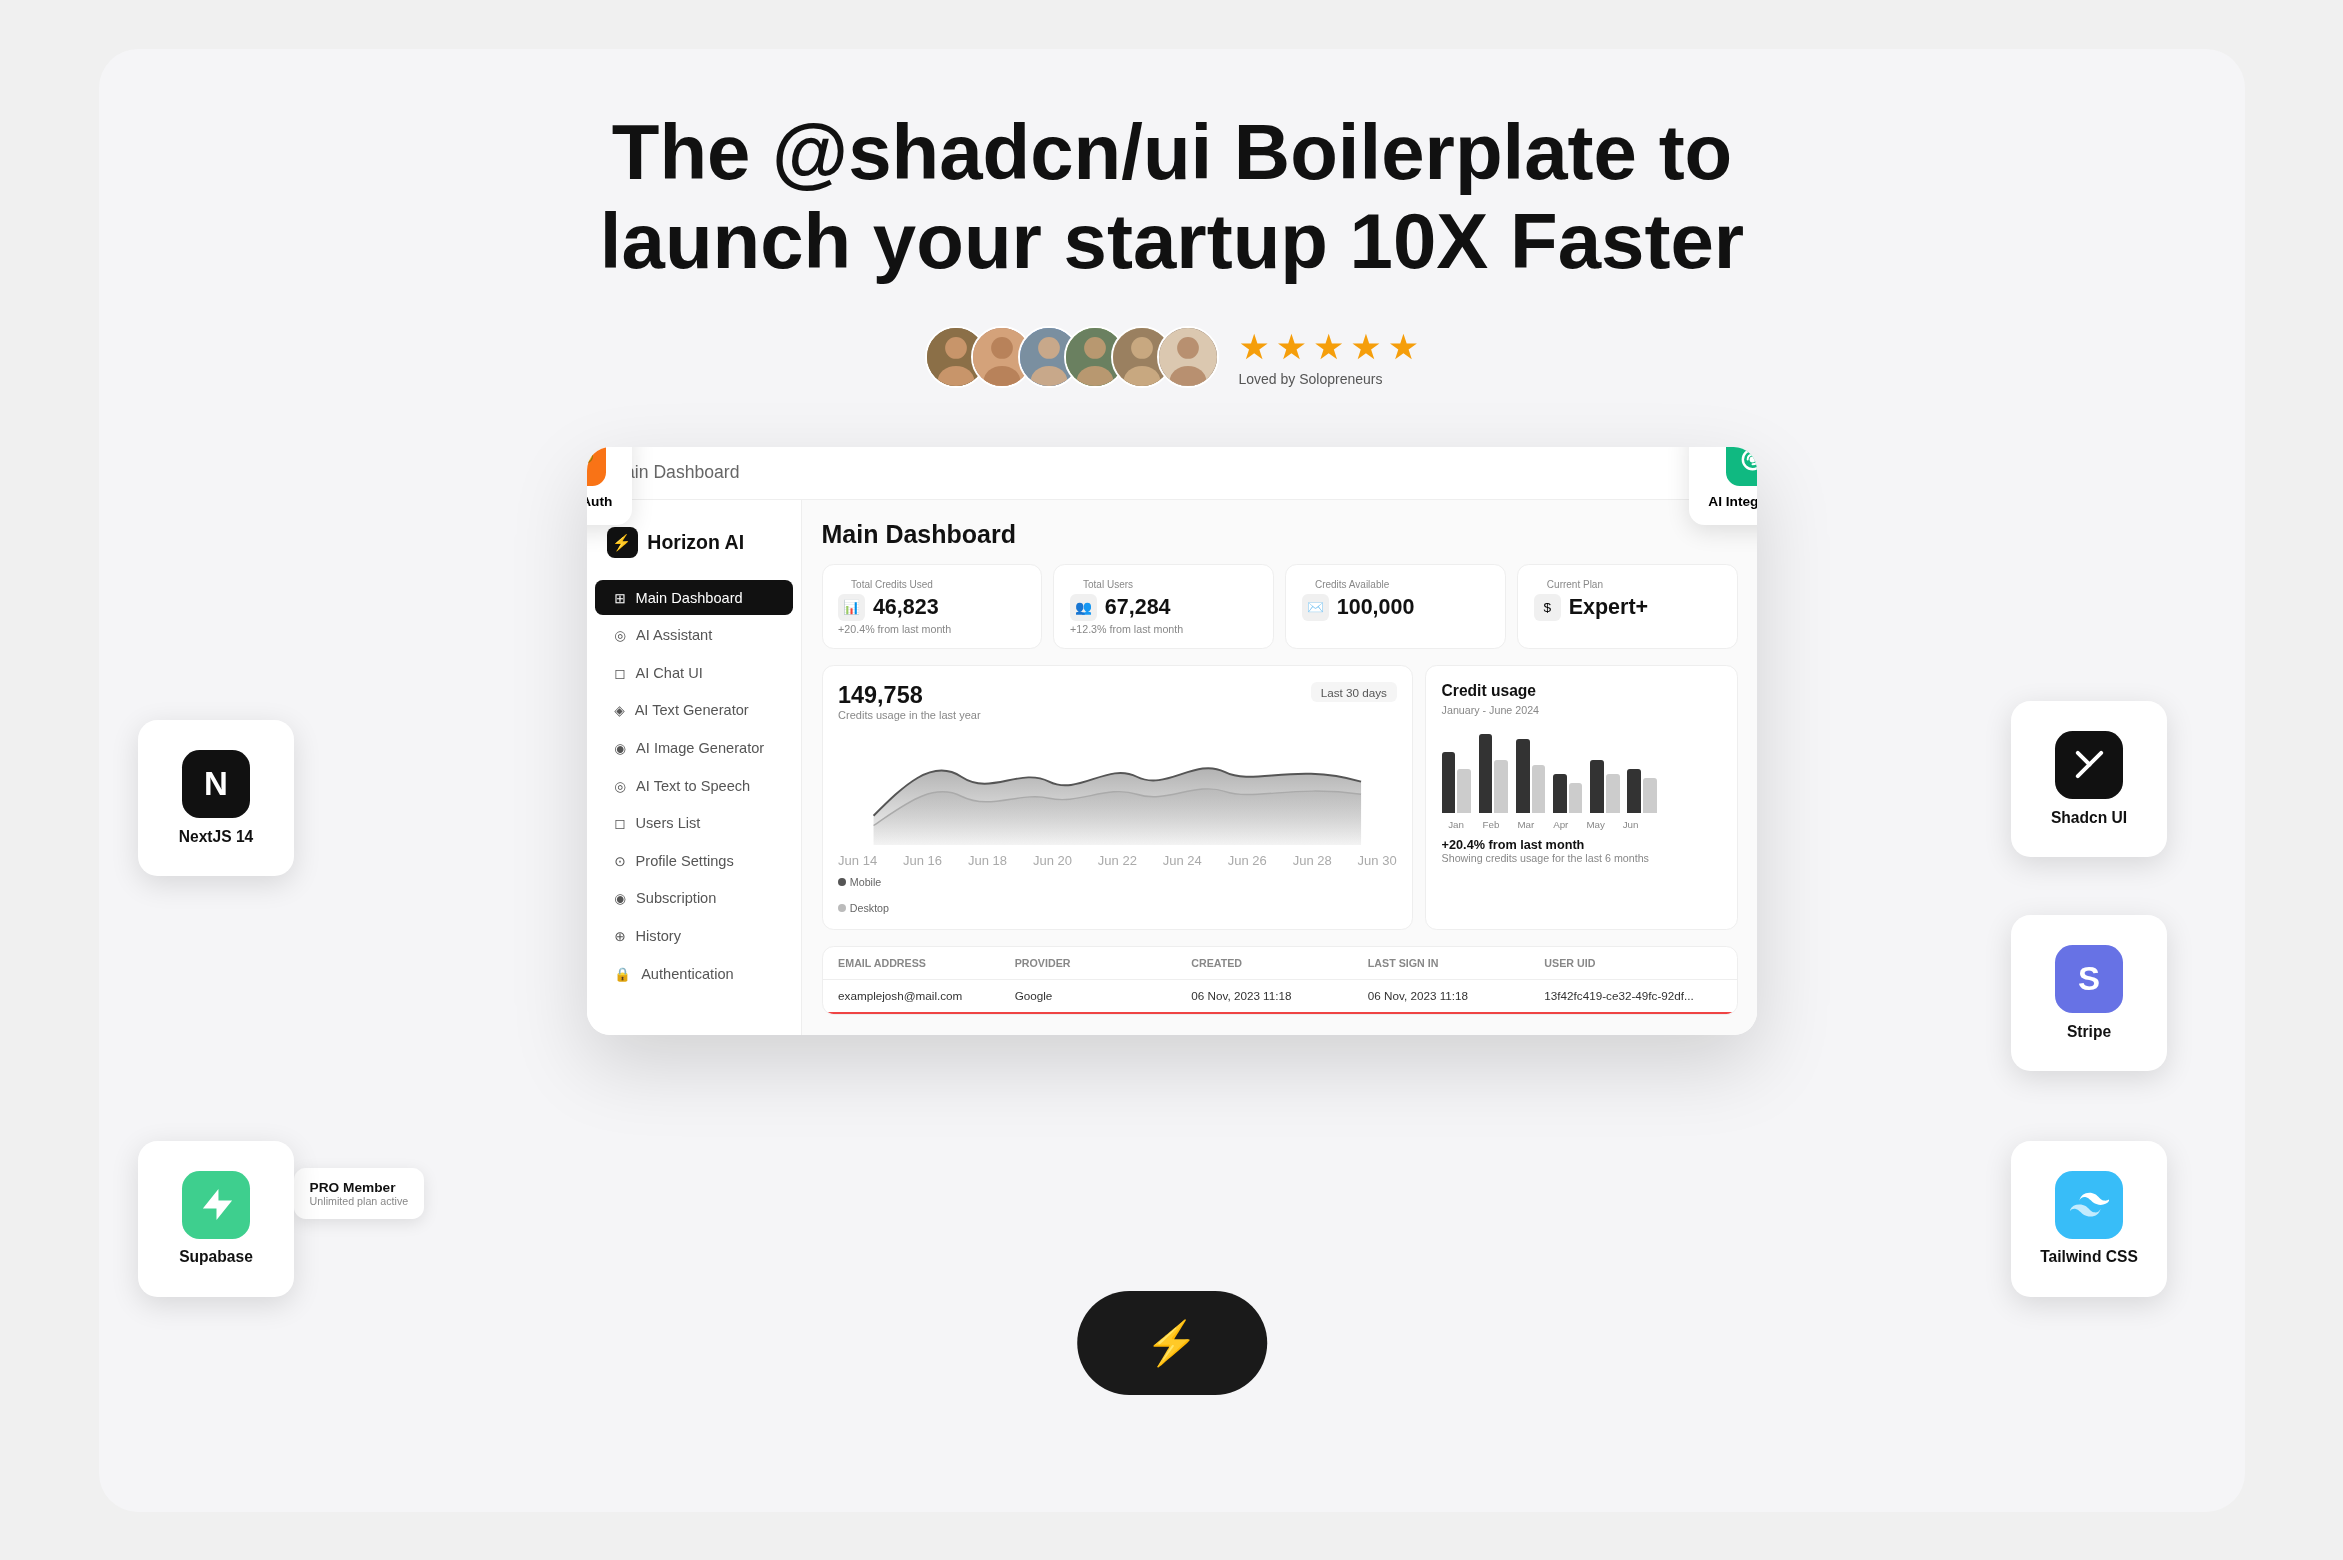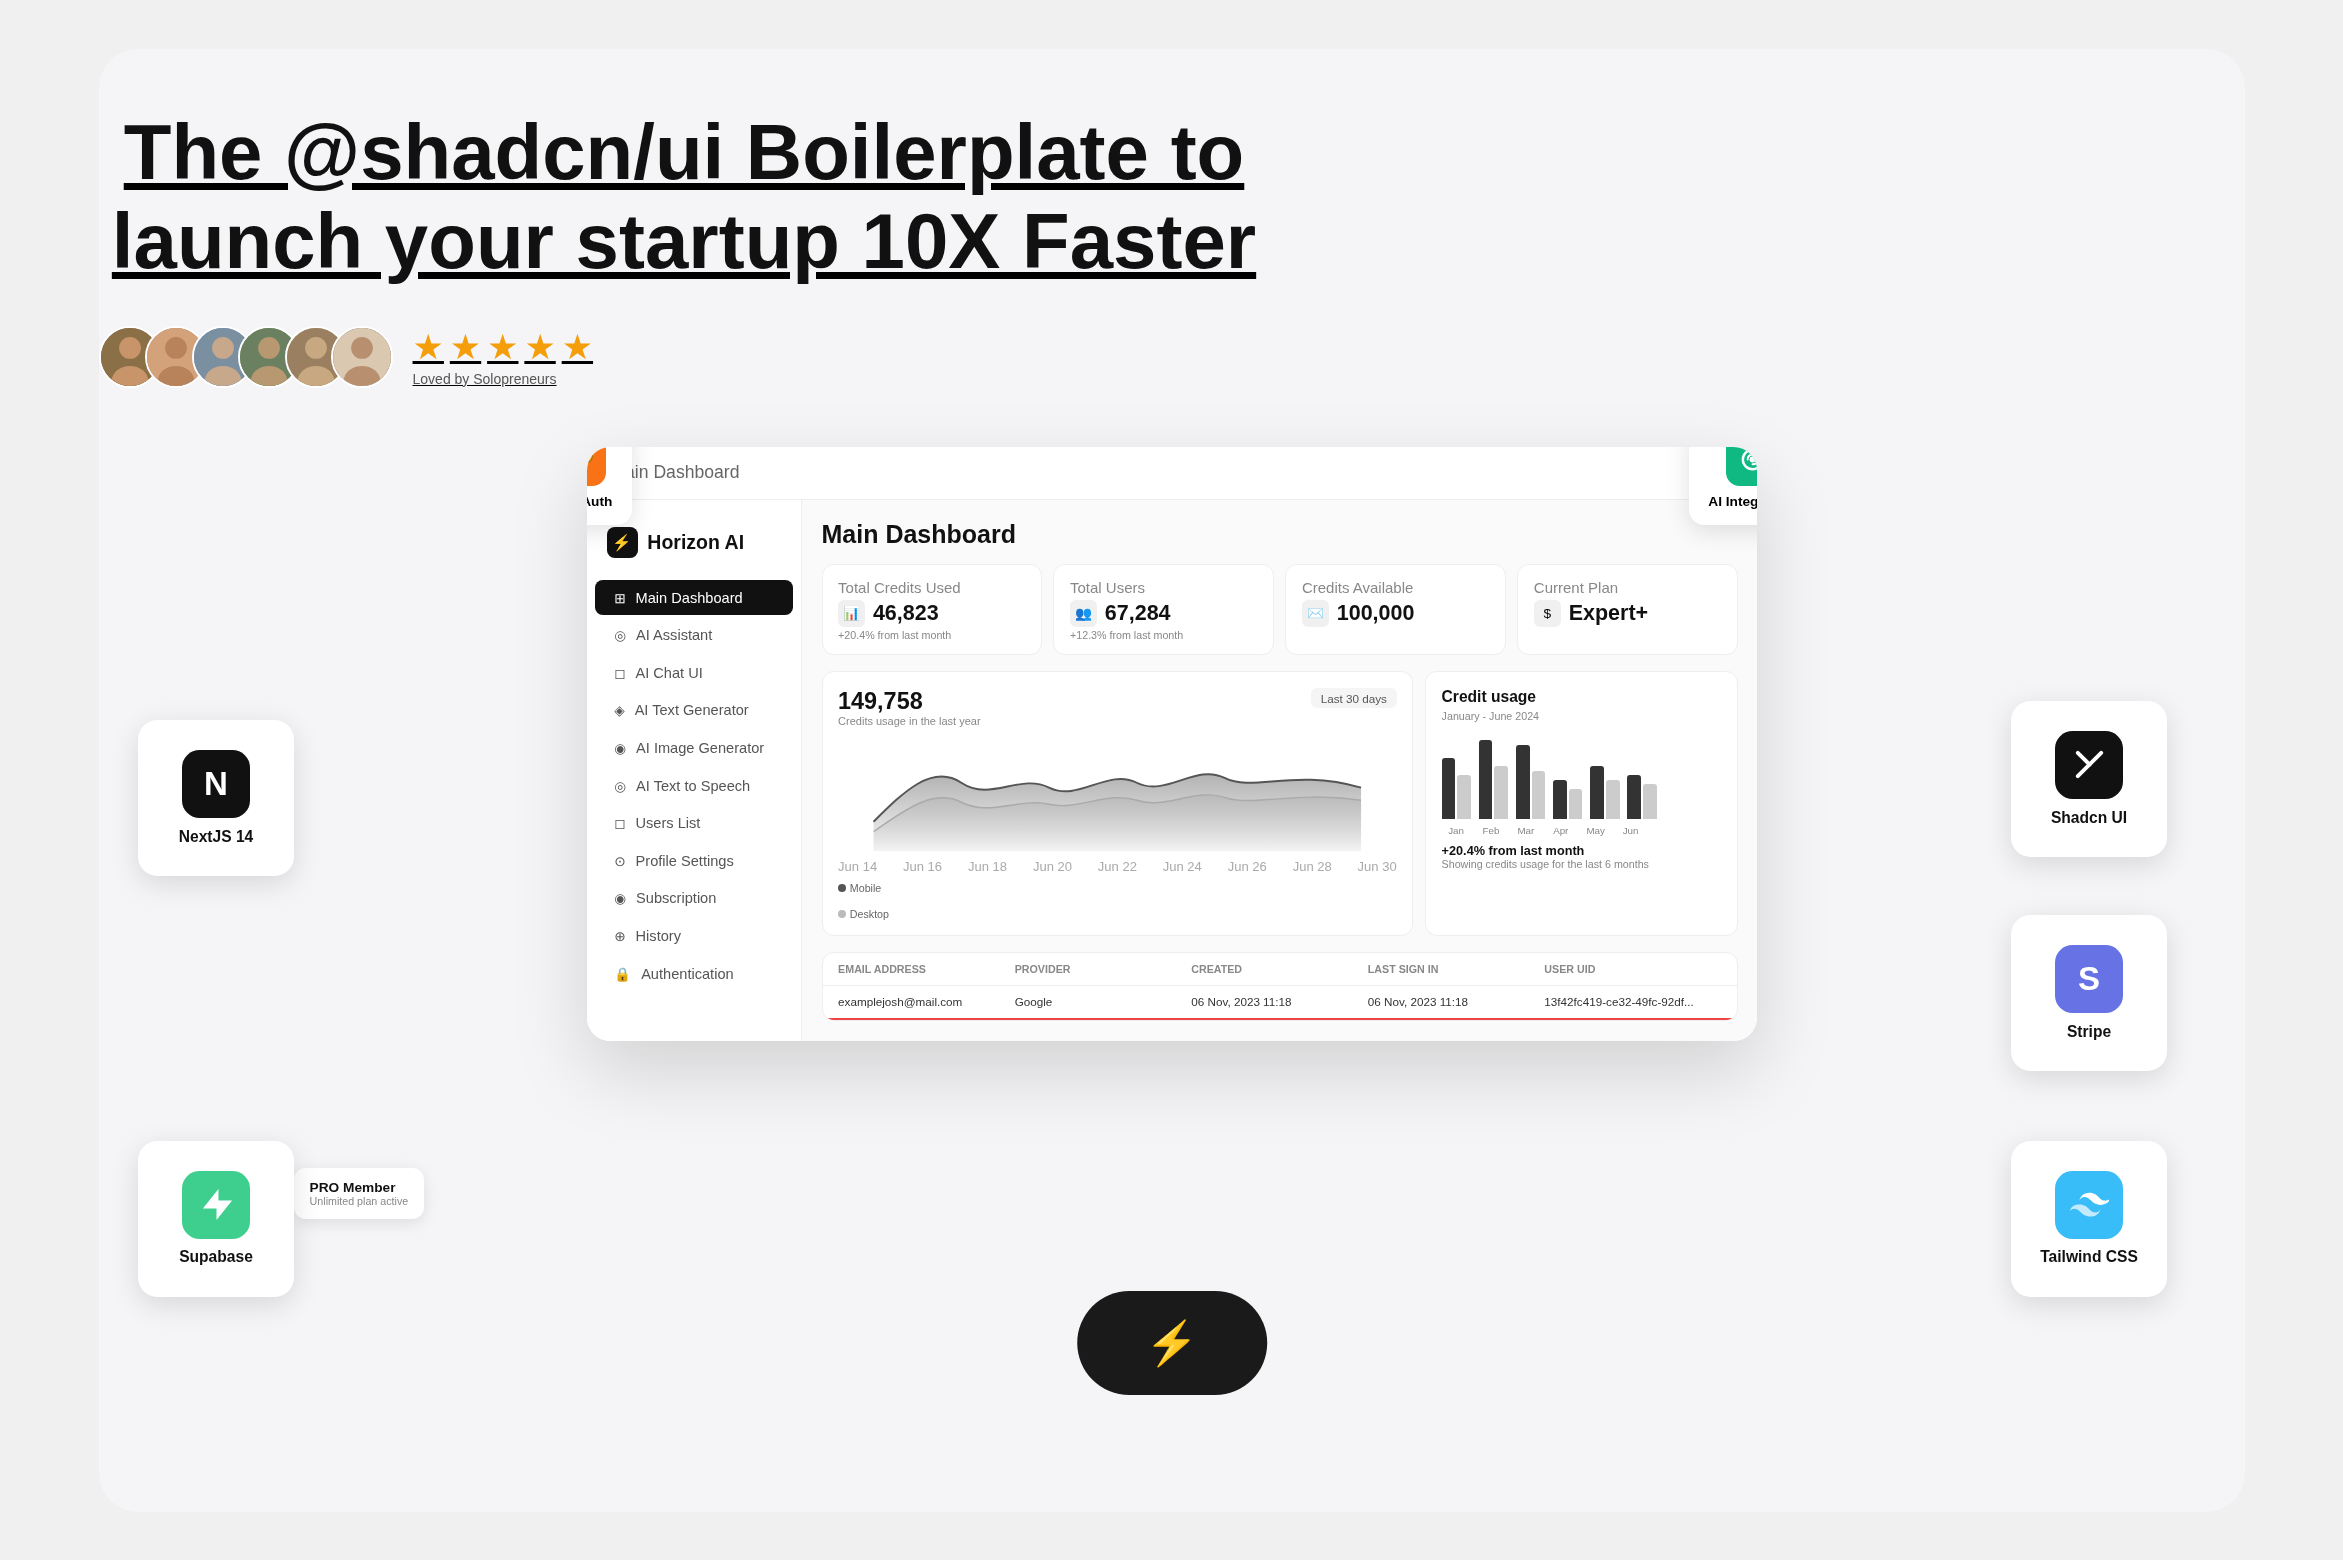--- a/index.html
+++ b/index.html
@@ -15,22 +15,22 @@
     }
     .page-wrapper {
       width: 2146px;
       height: 1463px;
       background: #f5f5f7;
       border-radius: 39px;
       position: relative;
       overflow: hidden;
       display: flex;
       flex-direction: column;
+      align-items: center;
       padding-top: 59px;
-      text-decoration: underline;
     }
 
     
     .headline {
       text-align: center;
       font-size: 78px;
       font-weight: 800;
       color: #111;
       line-height: 1.15;
       margin-bottom: 39px;
@@ -208,23 +208,24 @@
       margin-bottom: 15.6px;
     }
     .stat-card {
       flex: 1;
       background: #fff;
       border: 1px solid #eee;
       border-radius: 11.7px;
       padding: 13.7px 15.6px;
     }
     .stat-label {
-      font-size: 15px;
+      font-size: 10px;
       color: #888;
       margin-bottom: 3.9px;
+      margin-left: 13px;
     }
     .stat-value {
       font-size: 21.5px;
       font-weight: 700;
       color: #111;
     }
     .stat-change {
       font-size: 10.7px;
       color: #888;
       margin-top: 2px;

